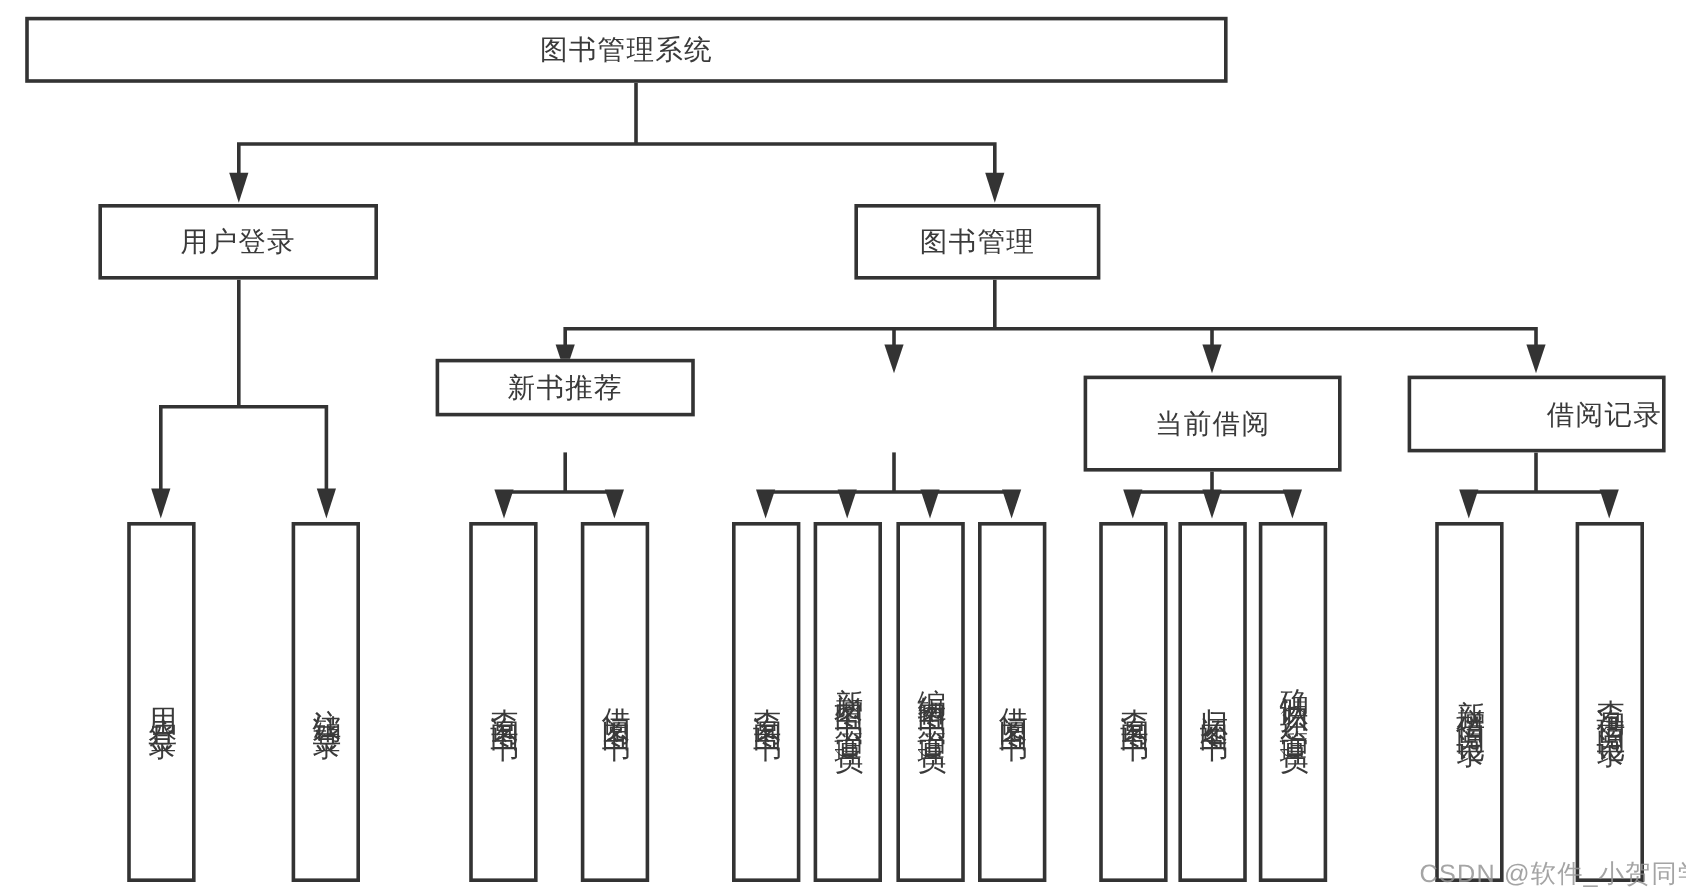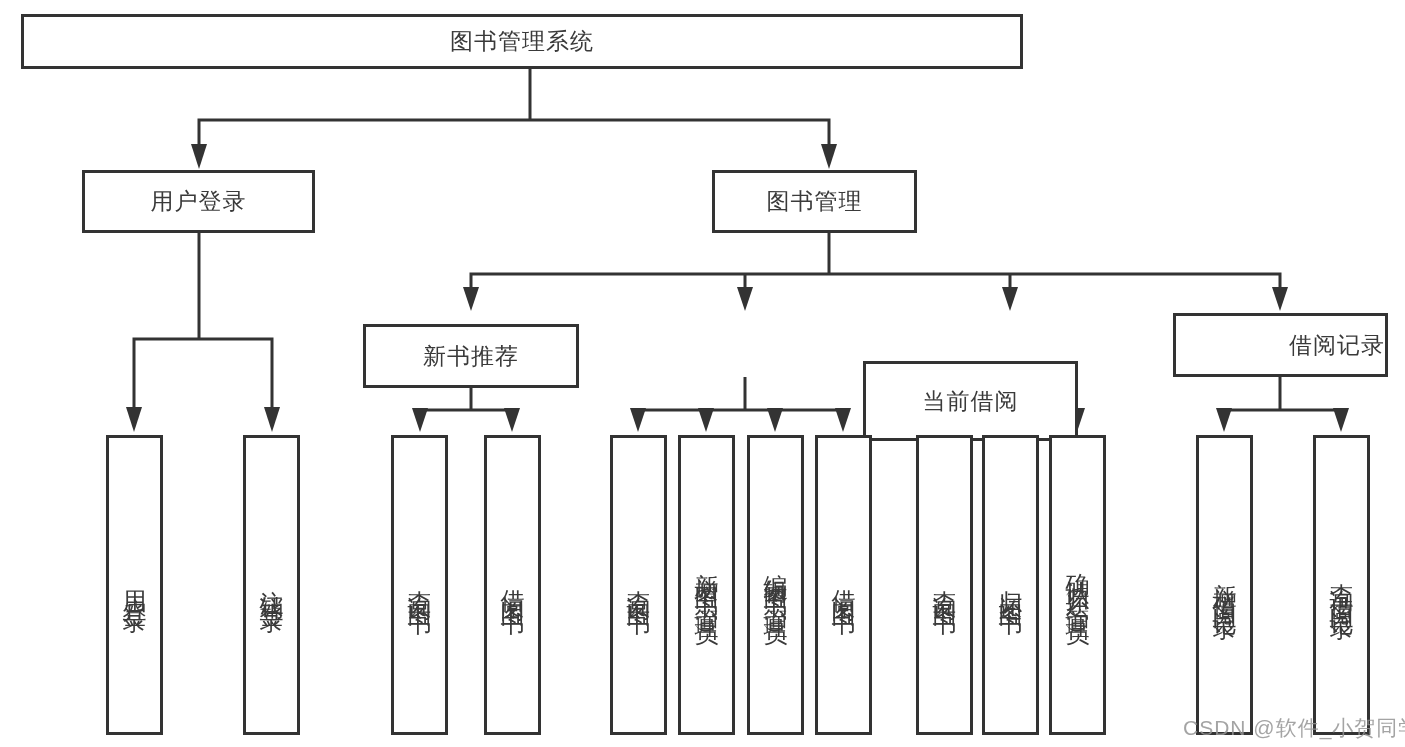--- a/index.html
+++ b/index.html
@@ -19,23 +19,23 @@
     font-size:24px;letter-spacing:7px;line-height:1;
   }
   .watermark{
     position:absolute;z-index:3;left:1183px;top:714px;
     font-size:21px;color:rgba(148,148,148,0.85);letter-spacing:1px;white-space:nowrap;
   }
   
   .n-root{left:21px;top:14px;width:1002px;height:55px;}
   .n-user-login{left:82px;top:170px;width:233px;height:63px;}
   .n-book-mgmt{left:712px;top:170px;width:205px;height:63px;}
-  .n-new-book{left:363px;top:324px;width:216px;height:64px;}
+  .n-new-book{left:363px;top:299px;width:216px;height:48px;}
   .n-book-borrow{left:638px;top:313px;width:215px;height:64px;}
-  .n-current-borrow{left:863px;top:313px;width:215px;height:80px;margin-top:48px;}
+  .n-current-borrow{left:903px;top:313px;width:215px;height:80px;}
   .n-borrow-records{left:1173px;top:313px;width:215px;height:64px;justify-content:flex-end;}
   .leaf{top:435px;width:57px;height:300px;}
   .l1{left:106px;} .l2{left:243px;}
   .l3{left:391px;} .l4{left:484px;}
   .l5{left:610px;} .l6{left:678px;} .l7{left:747px;} .l8{left:815px;}
   .l9{left:916px;} .l10{left:982px;} .l11{left:1049px;}
   .l12{left:1196px;} .l13{left:1313px;}
 </style>
 </head>
 <body>

